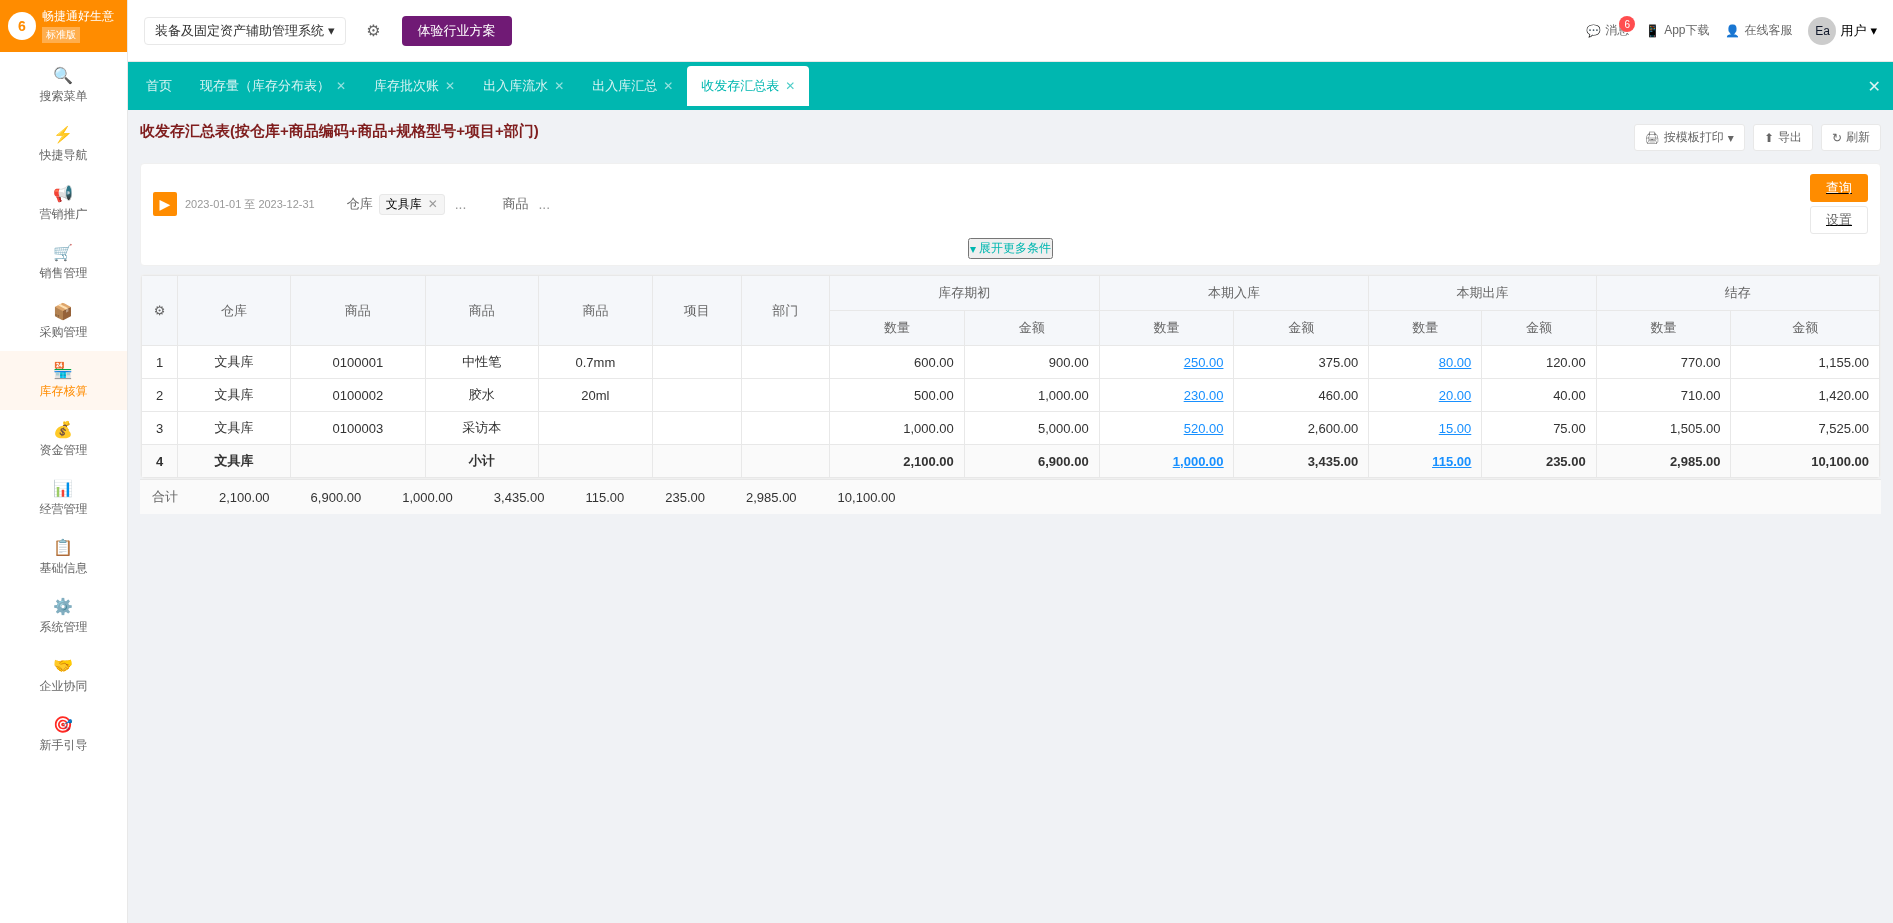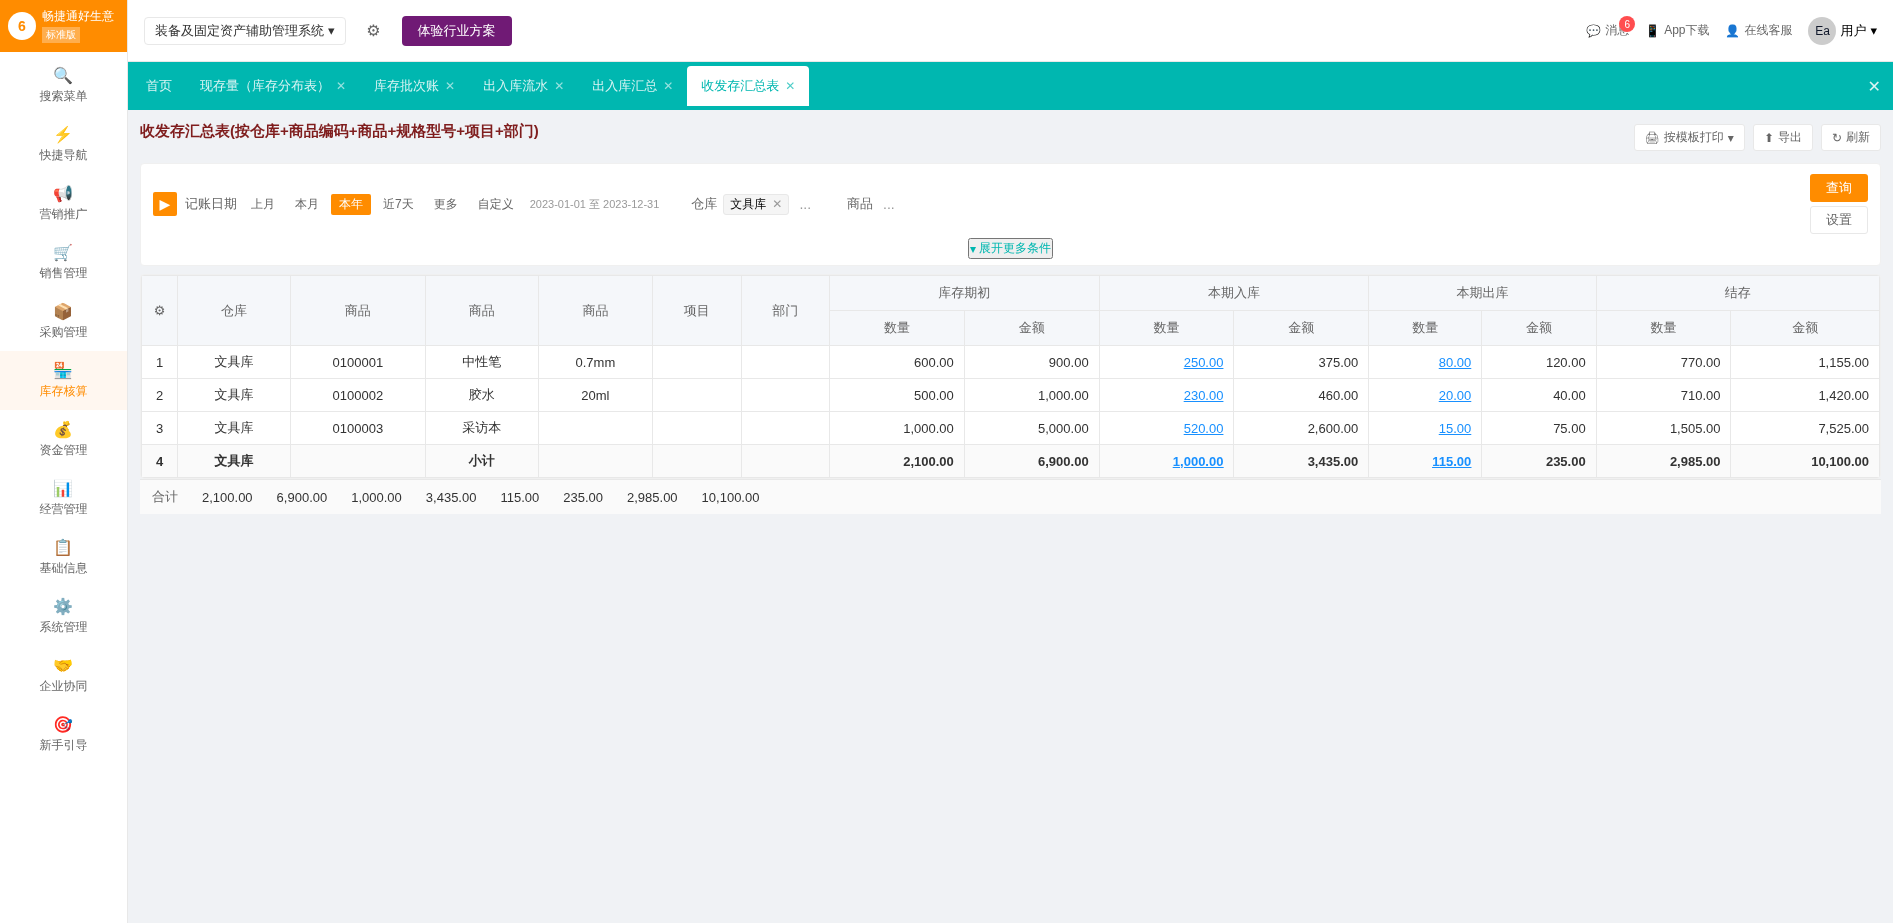--- a/index.html
+++ b/index.html
@@ -53,26 +53,26 @@
     .data-table { width: 100%; border-collapse: collapse; font-size: 13px; }
     .data-table th { background: #f5f7fa; color: #666; font-weight: 500; padding: 8px 10px; border: 1px solid #e8e8e8; text-align: center; white-space: nowrap; }
     .data-table td { padding: 7px 10px; border: 1px solid #e8e8e8; color: #333; text-align: center; white-space: nowrap; }
     .data-table .subtotal-row td { font-weight: bold; background: #fafafa; }
     .data-table .number-cell { text-align: right; }
     .data-table .link-cell { color: #1890ff; text-decoration: underline; cursor: pointer; }
     .th-gear { width: 36px; }
 
     
     .group-header { text-align: center; }
-    .footer-bar { display: flex; align-items: center; padding: 8px 12px; border-top: 1px solid #e8e8e8; background: #fafafa; font-size: 13px; gap: 24px; }
+    .footer-bar { display: flex; align-items: center; padding: 8px 12px; border-top: 1px solid #e8e8e8; background: #fafafa; font-size: 13px; gap: 41px; }
     .footer-label { color: #666; }
     .footer-value { color: #333; font-weight: 500; }
 
     
-    .filter-top-right { display: flex; align-items: flex-start; gap: 8px; margin-left: auto; }
+    .filter-top-right { display: flex; align-items: flex-start; gap: 8px; margin-left: auto; text-decoration: underline; }
 
     .page-header-row { display: flex; align-items: center; margin-bottom: 10px; }
     .page-header-actions { margin-left: auto; display: flex; align-items: center; gap: 8px; }
     .header-action-btn { display: flex; align-items: center; gap: 4px; border: 1px solid #e8e8e8; background: #fff; color: #666; cursor: pointer; font-size: 12px; padding: 4px 10px; border-radius: 3px; }
     .filter-row { display: flex; align-items: center; gap: 8px; flex-wrap: wrap; }
     .filter-input-group { display: flex; align-items: center; gap: 6px; }
     .filter-input-label { color: #666; font-size: 13px; white-space: nowrap; }
     .expand-row { display: flex; align-items: center; justify-content: center; margin-top: 4px; }
     .expand-link { color: #00b7b0; font-size: 12px; cursor: pointer; display: flex; align-items: center; gap: 3px; }
 
@@ -230,31 +230,20 @@
         <button class="header-action-btn">
           <span>↻</span>
           <span>刷新</span>
         </button>
       </div>
     </div>
 
     <div class="filter-card">
       <div class="filter-row">
         <button class="filter-toggle-btn">▶</button>
-        <div class="filter-input-group">
-          <span class="filter-input-label">记账日期</span>
-          <div class="date-btns">
-            <button class="date-btn">上月</button>
-            <button class="date-btn">本月</button>
-            <button class="date-btn active">本年</button>
-            <button class="date-btn">近7天</button>
-            <button class="date-btn">更多</button>
-            <button class="date-btn">自定义</button>
-          </div>
-        </div>
         <div style="font-size:11px;color:#999;">2023-01-01 至 2023-12-31</div>
 
         <div class="filter-input-group" style="margin-left: 24px;">
           <span class="filter-input-label">仓库</span>
           <div class="warehouse-tag">
             <span>文具库</span>
             <span class="remove">✕</span>
           </div>
           <button class="ellipsis-btn">...</button>
         </div>

